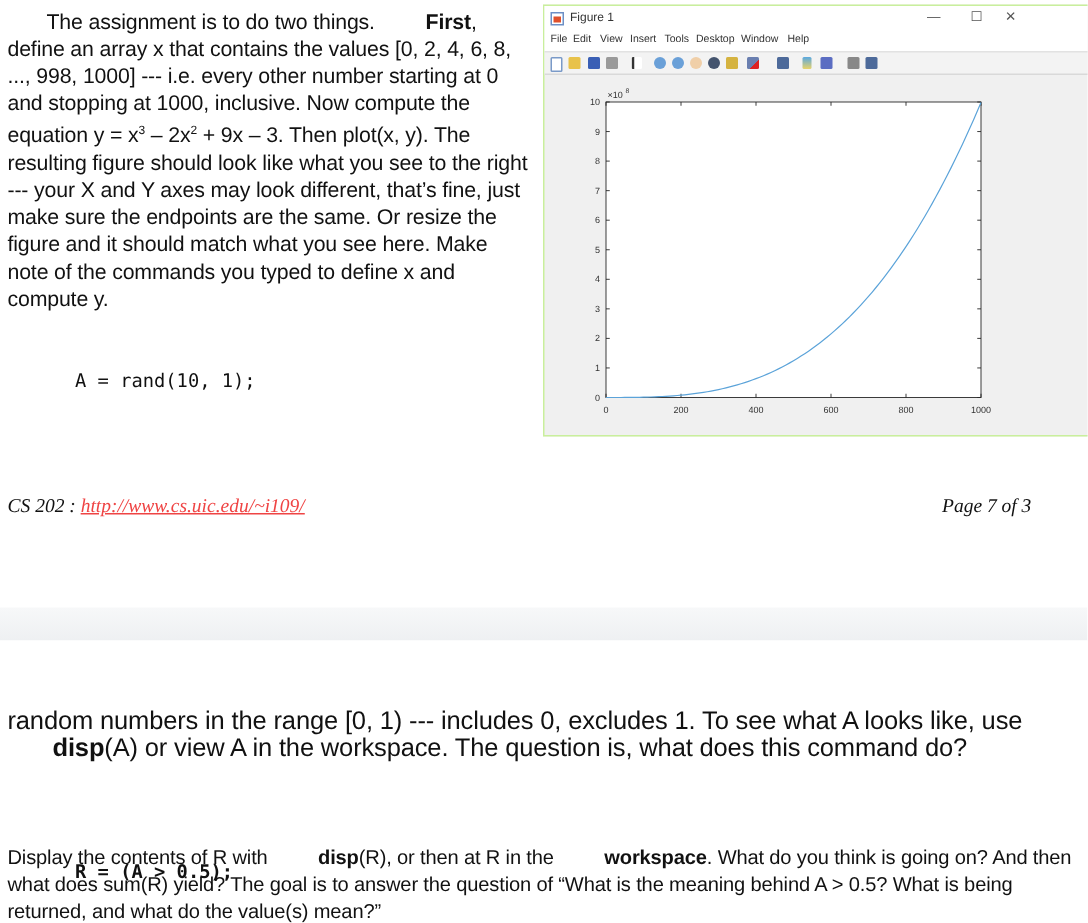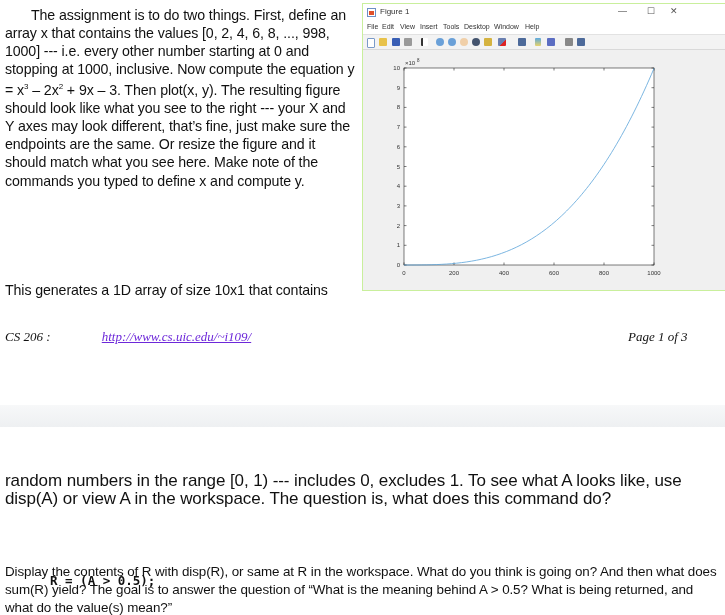--- a/index.html
+++ b/index.html
@@ -6,34 +6,34 @@
   body { width:725px; height:615px; position:relative; overflow:hidden; background:#ffffff;
          font-family:"Liberation Sans", sans-serif; color:#000; }
   .page { position:absolute; left:0; width:725px; background:#fff; }
   #page1 { top:0; height:405px; }
   #gap { position:absolute; left:0; top:405px; width:725px; height:22px;
          background:linear-gradient(#f7f8f9,#eef0f2); }
   #page2 { top:427px; height:188px; }
 
   .para { position:absolute; font-family:"Liberation Sans", sans-serif; font-size:14.2px;
           line-height:18.1px; color:#111; letter-spacing:-0.1px; }
-  .para b { font-weight:normal; }
+  .para b { font-weight:bold;margin-left:30px; }
   #intro { left:5px; top:6px; width:350px; }
   #intro .indent { display:inline-block; width:26px; }
   #second { left:28px; top:207px; width:330px; }
   .code { position:absolute; font-family:"DejaVu Sans Mono", monospace; font-size:12.5px;
           color:#111; white-space:pre; }
   #code1 { left:50px; top:246px; }
   #code2 { left:50px; top:525px; font-weight:bold;margin-top:48px; }
   #generates { left:5px; top:281px; width:360px; }
 
   .footer { position:absolute; top:329px; font-family:"Liberation Serif", serif;
             font-style:italic; font-size:13px; color:#111; }
   #footer-left { left:5px; }
-  #footer-left a { color:#6d28d9; text-decoration:underline;margin-left:48px; }
+  #footer-left a { color:#ef4444; text-decoration:underline; }
   #footer-right { left:628px; }
 
   #p2a { left:5px; top:472px; width:715px; font-size:17px; }
   #p2b { left:5px; top:563px; width:715px; font-size:13.4px; }
 
   
   #figure { position:absolute; left:362px; top:3px; width:381px; height:288px;
             background:#f0f0f0; border:1px solid #c9ef9c; box-sizing:border-box; }
   #fig-title { position:absolute; left:0; top:0; width:100%; height:18px; background:#fff; }
   #fig-title .icon { position:absolute; left:4px; top:4px; width:9px; height:9px;
@@ -53,25 +53,25 @@
   svg text { font-family:"Liberation Sans", sans-serif; }
 </style>
 </head>
 <body>
 
 <div id="page1" class="page">
 
   <div id="intro" class="para"><span class="indent"></span><span>The assignment is to do two things.  </span><b>First</b><span>, define an array x that contains the values [0, 2, 4, 6, 8, ..., 998, 1000] --- i.e. every other number starting at 0 and stopping at 1000, inclusive.  Now compute the equation y = x</span><sup style="font-size:8px">3</sup><span> – 2x</span><sup style="font-size:8px">2</sup><span> + 9x – 3.  Then plot(x, y).  The resulting figure should look like what you see to the right --- your X and Y axes may look different, that’s fine, just make sure the endpoints are the same.  Or resize the figure and it should match what you see here.  Make note of the commands you typed to define x and compute y.</span></div>
 
 
+  <div id="code1" class="code">A = rand(10, 1);</div>
 
-  <div id="generates" class="para">This generates a 1D array of size 10x1 that contains</div>
 
-  <div id="footer-left" class="footer"><span>CS 206 : </span><a href="#">http://www.cs.uic.edu/~i109/</a></div>
-  <div id="footer-right" class="footer">Page 1 of 3</div>
+  <div id="footer-left" class="footer"><span>CS 202 : </span><a href="#">http://www.cs.uic.edu/~i109/</a></div>
+  <div id="footer-right" class="footer">Page 7 of 3</div>
 
   <div id="figure">
     <div id="fig-title">
       <span class="icon"></span>
       <span class="label">Figure 1</span>
       <span id="btn-min" class="winbtn">—</span>
       <span id="btn-max" class="winbtn">☐</span>
       <span id="btn-close" class="winbtn">✕</span>
     </div>
     <div id="fig-menu">
@@ -167,13 +167,13 @@
 </div>
 
 <div id="gap"></div>
 
 <div id="page2" class="page"></div>
 
 <div id="p2a" class="para"><span>random numbers in the range [0, 1) --- includes 0, excludes 1.  To see what A looks like, use </span><b>disp</b><span>(A) or view A in the workspace.  The question is, what does this command do?</span></div>
 
 <div id="code2" class="code">R = (A &gt; 0.5);</div>
 
-<div id="p2b" class="para"><span>Display the contents of R with </span><b>disp</b><span>(R), or same at R in the </span><b>workspace</b><span>.  What do you think is going on?  And then what does sum(R) yield?  The goal is to answer the question of “What is the meaning behind A &gt; 0.5?  What is being returned, and what do the value(s) mean?”</span></div>
+<div id="p2b" class="para"><span>Display the contents of R with </span><b>disp</b><span>(R), or then at R in the </span><b>workspace</b><span>.  What do you think is going on?  And then what does sum(R) yield?  The goal is to answer the question of “What is the meaning behind A &gt; 0.5?  What is being returned, and what do the value(s) mean?”</span></div>
 
 </body></html>

